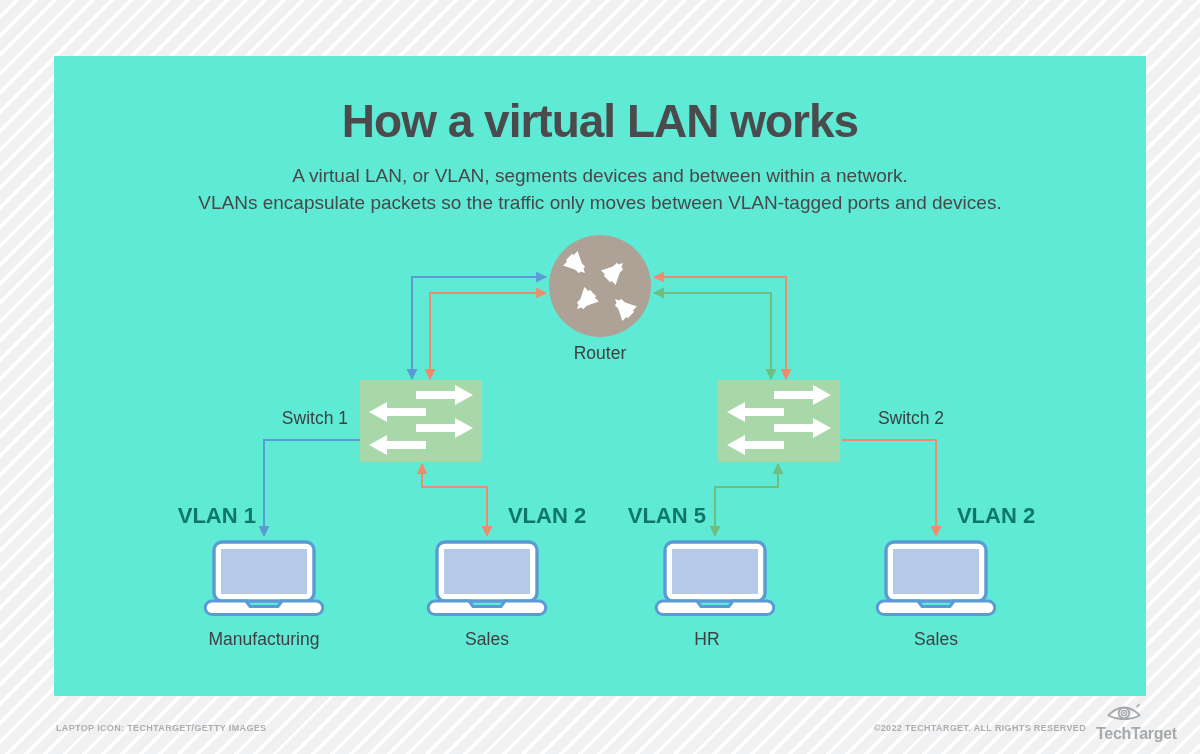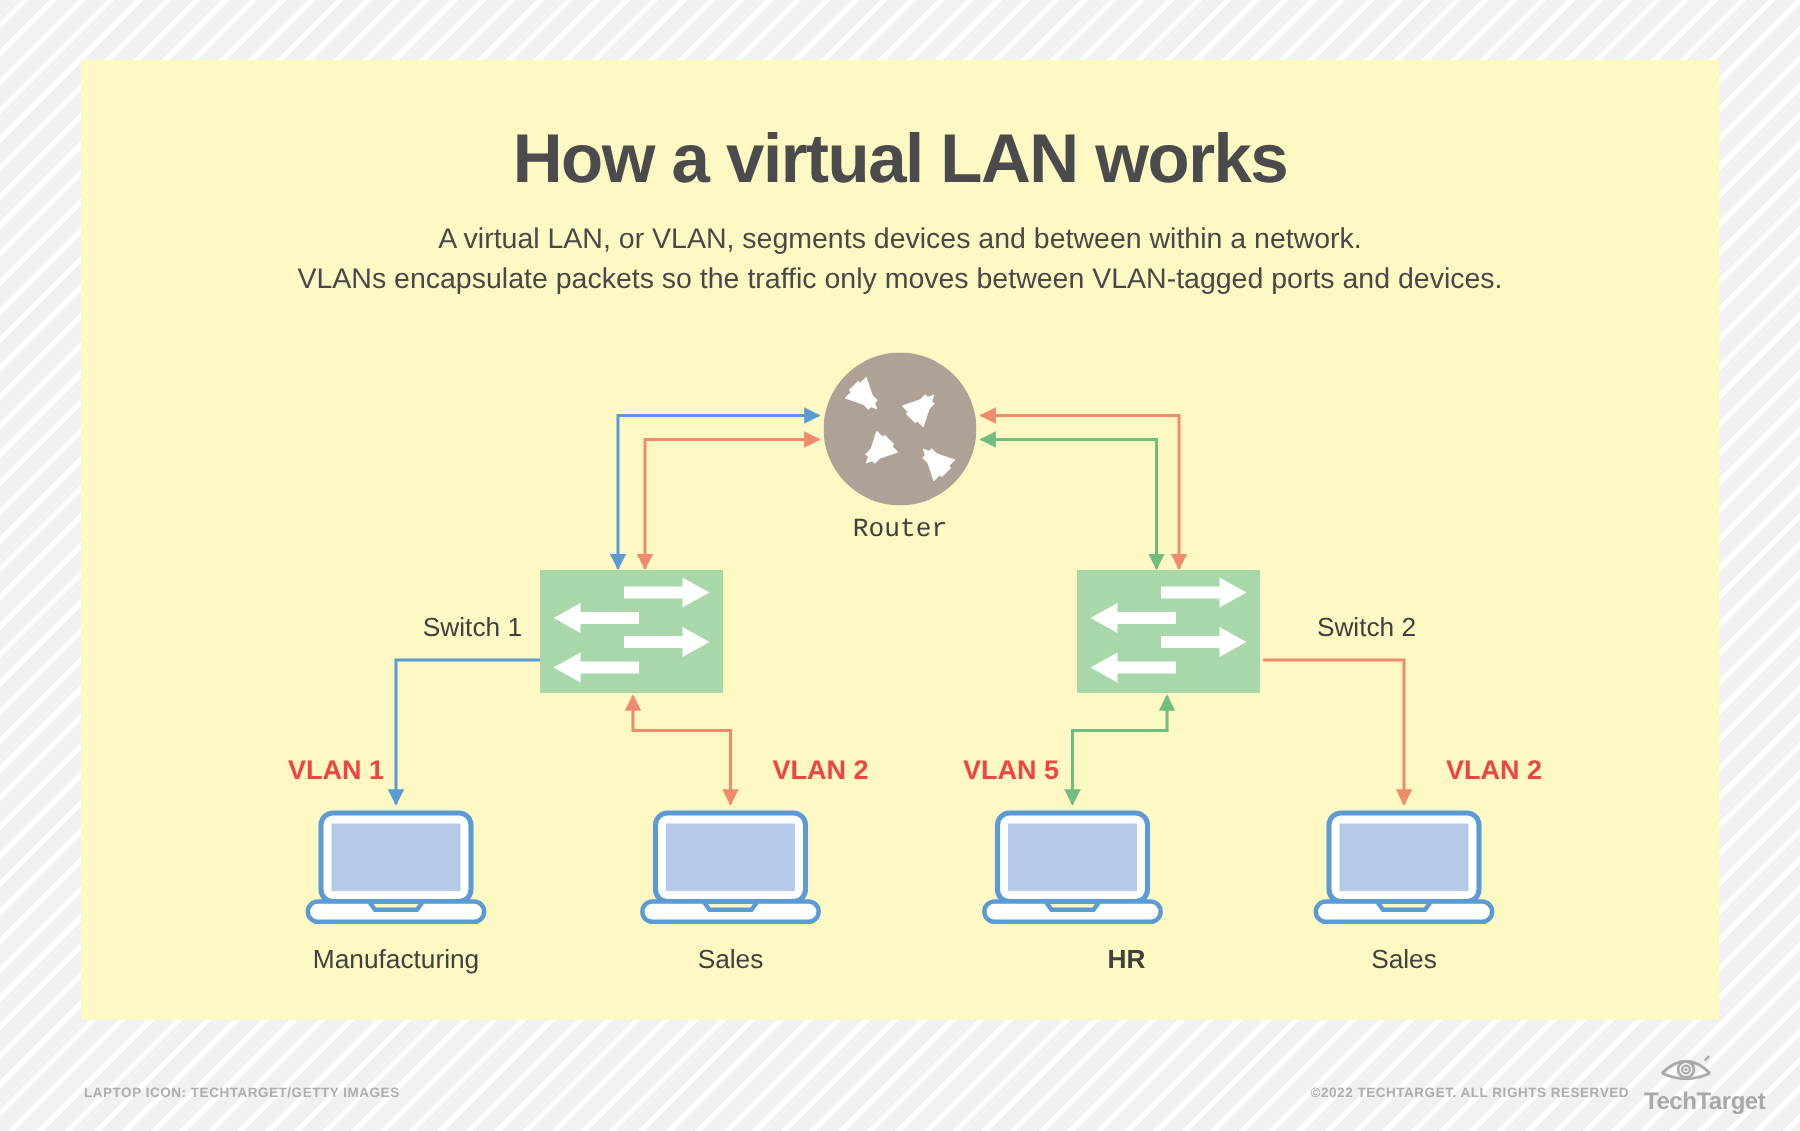--- a/index.html
+++ b/index.html
@@ -2,33 +2,33 @@
 <html><head>
 <meta charset="utf-8">
 <style>
   html,body{margin:0;padding:0;}
   body{
     width:1200px;height:754px;position:relative;overflow:hidden;
     font-family:"Liberation Sans","DejaVu Sans",sans-serif;
     background:repeating-linear-gradient(135deg,#f0f1f3 0px,#f0f1f3 10px,#ffffff 10px,#ffffff 13.5px);
   }
   .card{
-    position:absolute;left:54px;top:40px;width:1092px;height:640px;
-    background:#fef9c3;box-sizing:border-box;padding-top:38px;
+    position:absolute;left:54px;top:56px;width:1092px;height:640px;
+    background:#5eead4;box-sizing:border-box;padding-top:38px;
   }
   .title{
     margin:0;text-align:center;font-size:46px;font-weight:bold;
     color:#4b4b4d;letter-spacing:-1px;
   }
   .subtitle{
     margin:14px 0 0 0;text-align:center;font-size:19px;line-height:27px;color:#48484a;
   }
   .abs{position:absolute;text-align:center;}
   .node-label{font-size:17.5px;color:#3f4042;}
-  .vlan-label{font-size:18px;font-weight:600;color:#ef4444;}
+  .vlan-label{font-size:22px;font-weight:600;color:#0f766e;}
   .center{text-align:center;}
   .right{text-align:right;}
   .overlay{position:absolute;left:0;top:0;pointer-events:none;z-index:5;}
   .footer-text{
     font-size:9px;font-weight:bold;color:#adadaf;letter-spacing:.35px;
   }
   .brand{
     position:absolute;left:1096px;top:703px;width:56px;text-align:center;
   }
   .brand-name{
@@ -55,21 +55,21 @@
     </defs>
     <circle cx="51" cy="51" r="51" fill="#ada295"></circle>
     <g stroke="#ffffff" stroke-width="9">
       <line x1="20" y1="22" x2="33" y2="35" marker-end="url(#mw)"></line>
       <line x1="58" y1="44" x2="71" y2="31" marker-end="url(#mw)"></line>
       <line x1="44" y1="58" x2="31" y2="71" marker-end="url(#mw)"></line>
       <line x1="82" y1="80" x2="69" y2="67" marker-end="url(#mw)"></line>
     </g>
   </svg>
 </div>
-<div class="abs node-label center" style="left:540px;top:343px;width:120px;font-family:Liberation Mono, monospace;">Router</div>
+<div class="abs node-label center" style="left:540px;top:343px;width:120px;">Router</div>
 
 <div class="abs" style="left:360px;top:380px;width:122px;height:82px;">
   <svg width="122" height="82" viewBox="0 0 122 82">
     <rect x="0" y="0" width="122" height="82" fill="#a8d8aa"></rect>
     <g fill="#ffffff">
       <polygon points="56,11 95,11 95,5 113,15 95,25 95,19 56,19"></polygon>
       <polygon points="66,28 27,28 27,22 9,32 27,42 27,36 66,36"></polygon>
       <polygon points="56,44 95,44 95,38 113,48 95,58 95,52 56,52"></polygon>
       <polygon points="66,61 27,61 27,55 9,65 27,75 27,69 66,69"></polygon>
     </g>
@@ -119,21 +119,21 @@
 <div class="abs" style="left:874px;top:540px;">
   <svg width="124" height="78" viewBox="0 0 124 78">
     <rect x="12" y="2" width="100" height="59" rx="8" fill="#ffffff" stroke="#5b9bd5" stroke-width="3.4"></rect>
     <rect x="19" y="9" width="86" height="45" fill="#b5c9e8"></rect>
     <path d="M10,61 H44 L48,66.5 H76 L80,61 H114 A6.75,6.75 0 0 1 114,74.5 H10 A6.75,6.75 0 0 1 10,61 Z" fill="#ffffff" stroke="#5b9bd5" stroke-width="3"></path>
   </svg>
 </div>
 
 <div class="abs node-label center" style="left:184px;top:629px;width:160px;">Manufacturing</div>
 <div class="abs node-label center" style="left:407px;top:629px;width:160px;">Sales</div>
-<div class="abs node-label center" style="left:671px;top:629px;width:160px;font-weight:bold;">HR</div>
+<div class="abs node-label center" style="left:627px;top:629px;width:160px;">HR</div>
 <div class="abs node-label center" style="left:856px;top:629px;width:160px;">Sales</div>
 
 <svg class="overlay" width="1200" height="754" viewBox="0 0 1200 754">
   <defs>
     <marker id="m-b" viewBox="0 0 10 10" refX="9" refY="5" markerWidth="5.5" markerHeight="5.5" orient="auto-start-reverse">
       <path d="M0,0 L10,5 L0,10 z" fill="#5b9bd5"></path>
     </marker>
     <marker id="m-o" viewBox="0 0 10 10" refX="9" refY="5" markerWidth="5.5" markerHeight="5.5" orient="auto-start-reverse">
       <path d="M0,0 L10,5 L0,10 z" fill="#f08b6d"></path>
     </marker>

